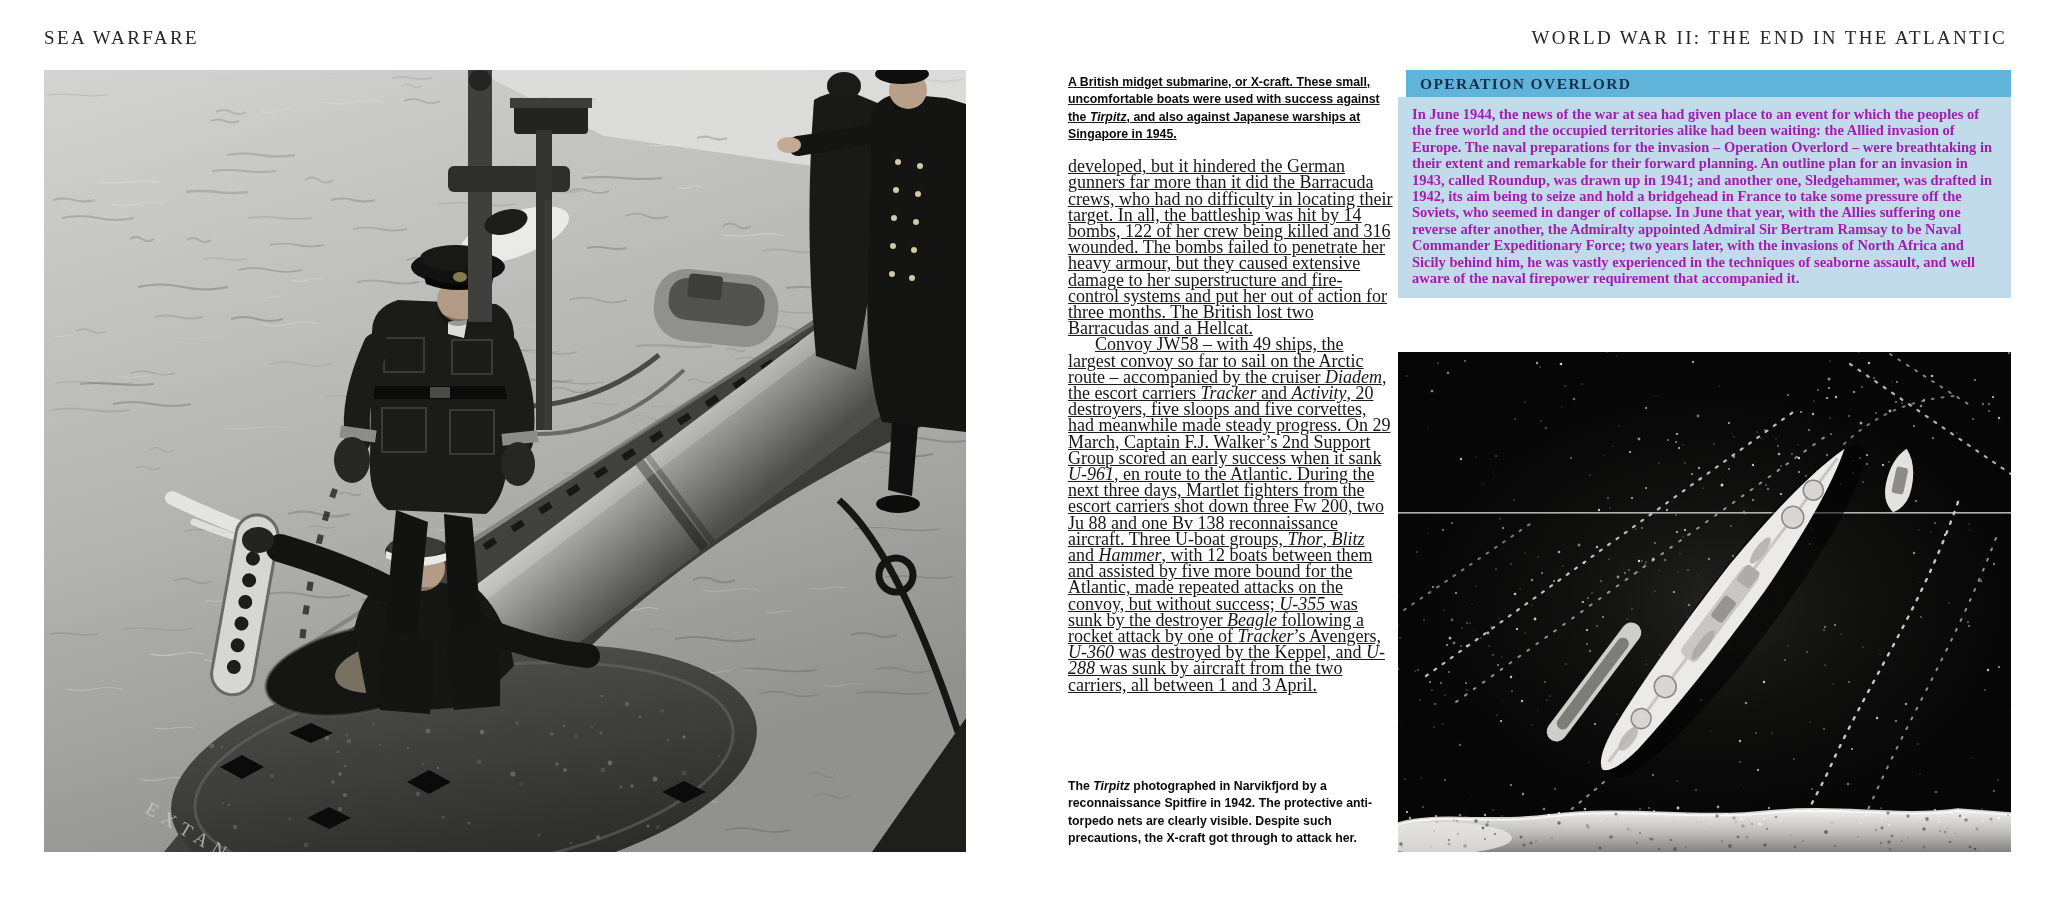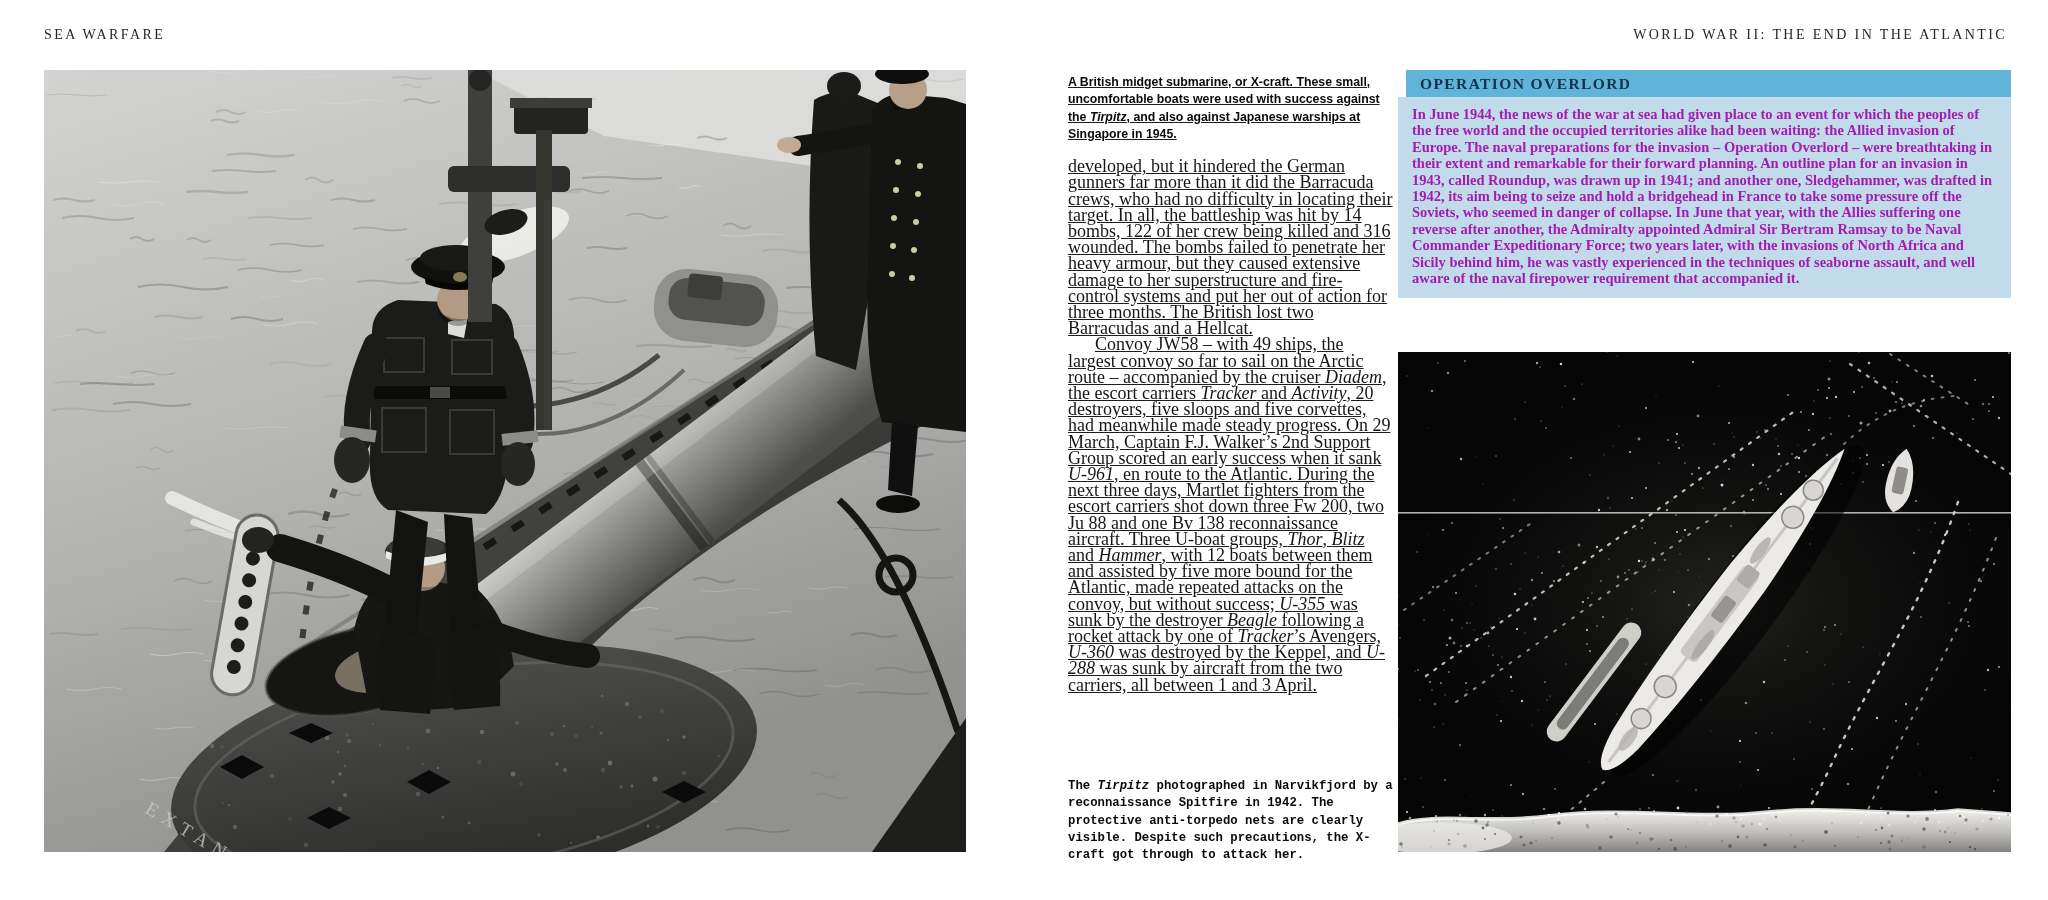--- a/index.html
+++ b/index.html
@@ -1,31 +1,31 @@
 <!DOCTYPE html>
 <html><head>
 <meta charset="utf-8">
 <style>
   html,body{margin:0;padding:0;background:#ffffff;}
   #spread{position:relative;width:2048px;height:900px;background:#ffffff;overflow:hidden;
           font-family:"Liberation Serif",serif;color:#1c1c1c;}
-  .runhead{position:absolute;top:27px;font-size:14px;letter-spacing:2.4px;color:#262626;white-space:nowrap;}
+  .runhead{position:absolute;top:27px;font-size:19px;letter-spacing:2.4px;color:#262626;white-space:nowrap;}
   .runhead-left{left:44px;}
   .runhead-right{right:41px;text-align:right;}
   .folio{position:absolute;top:860px;font-size:13.5px;color:#8b5cf6;margin-top:40px;}
   .folio-left{left:44px;}
   .folio-right{right:41px;text-align:right;}
   figure{margin:0;padding:0;}
   .photo-left{position:absolute;left:44px;top:70px;width:922px;height:782px;}
   .photo-right{position:absolute;left:1398px;top:352px;width:613px;height:500px;}
   .photo-left svg,.photo-right svg{display:block;width:100%;height:100%;}
   .col{position:absolute;left:1068px;top:74px;width:325px;text-decoration:underline;}
   .caption{font-family:"Liberation Sans",sans-serif;font-weight:bold;font-size:12.3px;line-height:17.3px;color:#0a0a0a;margin:0;}
   .caption-top{margin-bottom:15px;}
-  .caption-bottom{position:absolute;left:1068px;top:778px;width:325px;font-family:Liberation Mono, monospace;}
+  .caption-bottom{position:absolute;left:1068px;top:778px;width:325px;}
   .bodytext p{margin:0;font-size:18px;line-height:16.2px;color:#161616;}
   .bodytext p.indent{text-indent:1.5em;}
   .sidebar-box{position:absolute;left:1398px;top:70px;width:613px;}
   .sidebar-title{background:#60b3d9;color:#13314d;font-weight:bold;font-size:15.5px;letter-spacing:1.4px;
                  padding:5px 14px 4px 14px;margin-left:8px;}
   .sidebar-body{background:#c2dbea;color:#a21caf;font-weight:bold;font-size:14.5px;line-height:16.4px;
                 padding:9px 18px 12px 14px;}
   em{font-style:italic;}
 </style>
 </head>

